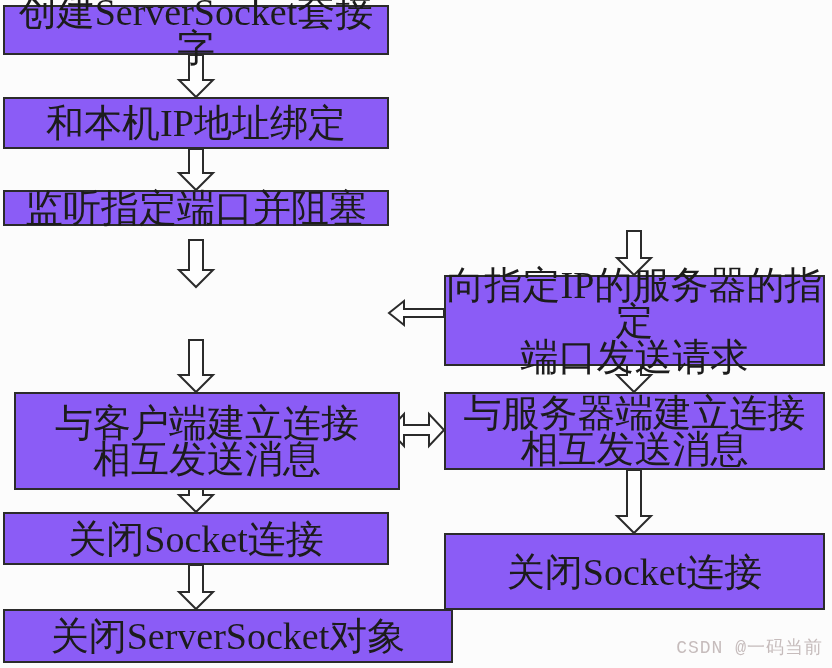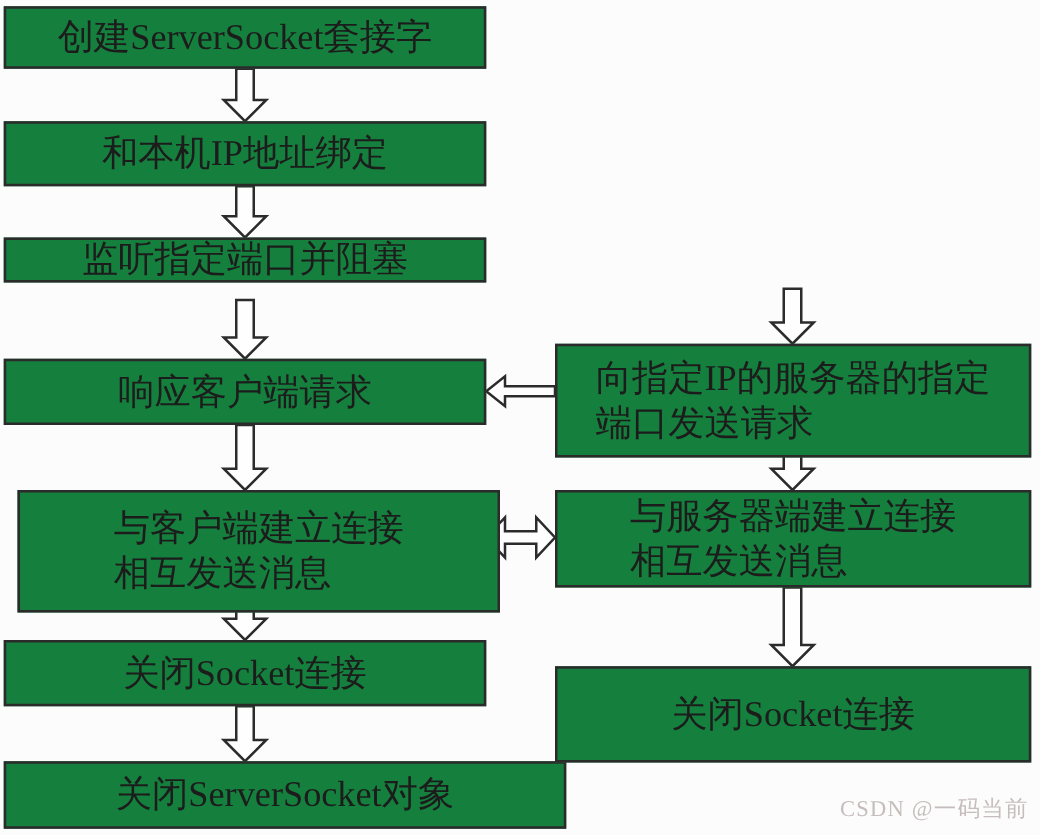--- a/index.html
+++ b/index.html
@@ -24,35 +24,35 @@
   }
   .arrow {
     fill: #fefefe;
     stroke: var(--box-border, #2b2b2b);
     stroke-width: 2;
   }
   .box {
     position: absolute;
     box-sizing: border-box;
     border: 2px solid var(--box-border, #2b2b2b);
-    background: #15803d;
+    background: #8b5cf6;
     display: flex;
     align-items: center;
     justify-content: center;
-    text-align: left;
-    font-size: 29px;
+    text-align: center;
+    font-size: 38px;
     line-height: 36px;
     color: var(--text, #1c1c1c);
     white-space: pre-line;
   }
   .watermark {
     position: absolute;
     right: 9px;
     bottom: 9px;
-    font-family: Liberation Serif, serif;
+    font-family: Liberation Mono, monospace;
     font-size: 18px;
     letter-spacing: 1px;
     color: var(--watermark-color, #c9bfbf);
   }
 </style>
 </head>
 <body>
 
 <div class="canvas">
 
@@ -66,21 +66,20 @@
       <polygon points="627,231 641,231 641,258 651,258 634,275 617,258 627,258" class="arrow"></polygon>
       <polygon points="627,352 641,352 641,375 651,375 634,392 617,375 627,375" class="arrow"></polygon>
       <polygon points="627,470 641,470 641,516 651,516 634,533 617,516 627,516" class="arrow"></polygon>
       <polygon points="444,309 444,317 404,317 404,325 389,313 404,301 404,309" class="arrow"></polygon>
       <polygon points="389,430 404,414 404,425 429,425 429,414 444,430 429,446 429,435 404,435 404,446" class="arrow"></polygon>
     </svg>
 
   <div class="box" style="left:3px;   top:5px;   width:386px; height:50px">创建ServerSocket套接字</div>
   <div class="box" style="left:3px;   top:97px;  width:386px; height:52px">和本机IP地址绑定</div>
   <div class="box" style="left:3px;   top:190px; width:386px; height:36px">监听指定端口并阻塞</div>
-  <div class="box" style="left:3px;   top:287px; width:386px; height:53px">响应客户端请求</div>
   <div class="box" style="left:14px;   top:392px; width:386px; height:98px">与客户端建立连接
 相互发送消息</div>
   <div class="box" style="left:3px;   top:512px; width:386px; height:53px">关闭Socket连接</div>
   <div class="box" style="left:3px;   top:609px; width:450px; height:54px">关闭ServerSocket对象</div>
 
   <div class="box" style="left:444px; top:275px; width:381px; height:91px">向指定IP的服务器的指定
 端口发送请求</div>
   <div class="box" style="left:444px; top:392px; width:381px; height:78px">与服务器端建立连接
 相互发送消息</div>
   <div class="box" style="left:444px; top:533px; width:381px; height:77px">关闭Socket连接</div>

